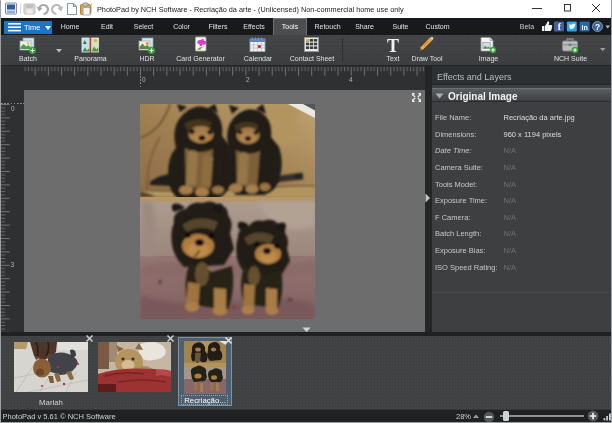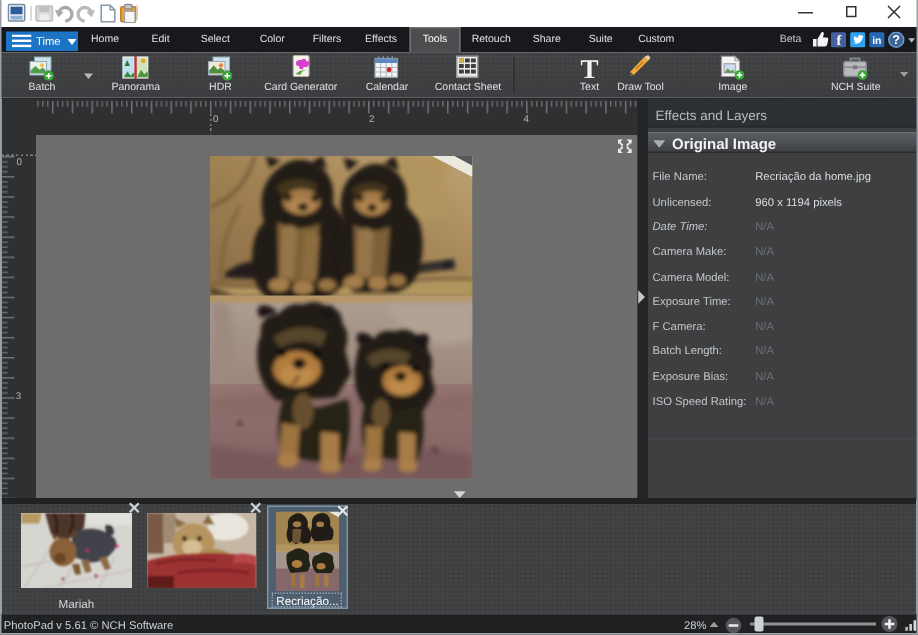--- a/index.html
+++ b/index.html
@@ -6,20 +6,21 @@
   #win{position:relative;width:612px;height:423px;background:#fff;overflow:hidden;
        font-family:"Liberation Sans",sans-serif;}
   .abs{position:absolute;}
   .lbl{position:absolute;color:#dfe0e2;font-size:7px;white-space:nowrap;transform:translateX(-50%);}
 </style>
 </head>
 <body>
 <div id="win">
 
   <div class="abs" style="left:0;top:0;width:612px;height:18px;background:#ffffff;"></div>
+  <div class="abs" style="left:97px;top:5px;font-size:7.3px;color:#1a1a1a;">PhotoPad by NCH Software - Recriação da arte - (Unlicensed) Non-commercial home use only</div>
 
   <svg class="abs" style="left:5px;top:2px" width="90" height="14" viewBox="0 0 90 14">
     <rect x="0.5" y="1" width="11" height="11" rx="1" fill="#e8eef5" stroke="#7a8aa0" stroke-width="1"></rect>
     <rect x="2" y="2.5" width="8" height="5" fill="#2b5d9b"></rect>
     <rect x="2" y="8.5" width="8" height="2.5" fill="#8fb0d5"></rect>
     <rect x="15.2" y="2" width="1" height="10" fill="#d0d0d0"></rect>
 
     <rect x="19" y="2" width="11" height="10" rx="1" fill="#d9d9d9" stroke="#bfbfbf"></rect>
     <rect x="21" y="2.5" width="7" height="3.5" fill="#c0c0c0"></rect>
     <rect x="21.5" y="7.5" width="6" height="4" fill="#eee"></rect>
@@ -386,28 +387,28 @@
   <div class="abs" style="left:431.5px;top:66.4px;width:179.5px;height:266.1px;background:#3d3f41;"></div>
   <div class="abs" style="left:431.5px;top:66.4px;width:179.5px;height:18.6px;background:#2d3033;border-bottom:1px solid #242628;box-sizing:border-box;"></div>
   <div class="abs" style="left:437px;top:72px;font-size:9px;color:#b9bcc0;">Effects and Layers</div>
   <div class="abs" style="left:431.5px;top:88px;width:179.5px;height:14px;background:linear-gradient(#5b5e61,#3e4043);border-top:1px solid #6e7073;border-bottom:1px solid #2a2c2e;box-sizing:border-box;"></div>
   <svg class="abs" style="left:435px;top:92.5px" width="9" height="6">
       <path d="M0.5 0.5 h8 L4.5 5.5 Z" fill="#a9adb1"></path>
     </svg>
   <div class="abs" style="left:448px;top:90.5px;font-size:10px;font-weight:bold;color:#f2f3f4;">Original Image</div>
   <div class="abs" style="left:431.5px;top:292.4px;width:179.5px;height:1px;background:#45474a;"></div>
   <div class="abs" style="left:435px;top:113.2px;font-size:7.5px;color:#c6c8ca;">File Name:</div>
-  <div class="abs" style="left:503.5px;top:113.2px;font-size:7.5px;color:#dcdee0;">Recriação da home.jpg</div>
-  <div class="abs" style="left:435px;top:129.8px;font-size:7.5px;color:#c6c8ca;">Unlicensed:</div>
+  <div class="abs" style="left:503.5px;top:113.2px;font-size:7.5px;color:#dcdee0;">Recriação da arte.jpg</div>
+  <div class="abs" style="left:435px;top:129.8px;font-size:7.5px;color:#c6c8ca;">Dimensions:</div>
   <div class="abs" style="left:503.5px;top:129.8px;font-size:7.5px;color:#dcdee0;">960 x 1194 pixels</div>
   <div class="abs" style="left:435px;top:146.4px;font-size:7.5px;color:#c6c8ca;font-style:italic;">Date Time:</div>
   <div class="abs" style="left:503.5px;top:146.4px;font-size:7.5px;color:#6e7073;">N/A</div>
-  <div class="abs" style="left:435px;top:163px;font-size:7.5px;color:#c6c8ca;">Camera Make:</div>
+  <div class="abs" style="left:435px;top:163px;font-size:7.5px;color:#c6c8ca;">Camera Suite:</div>
   <div class="abs" style="left:503.5px;top:163px;font-size:7.5px;color:#6e7073;">N/A</div>
-  <div class="abs" style="left:435px;top:179.6px;font-size:7.5px;color:#c6c8ca;">Camera Model:</div>
+  <div class="abs" style="left:435px;top:179.6px;font-size:7.5px;color:#c6c8ca;">Tools Model:</div>
   <div class="abs" style="left:503.5px;top:179.6px;font-size:7.5px;color:#6e7073;">N/A</div>
   <div class="abs" style="left:435px;top:196.2px;font-size:7.5px;color:#c6c8ca;text-align:right;">Exposure Time:</div>
   <div class="abs" style="left:503.5px;top:196.2px;font-size:7.5px;color:#6e7073;">N/A</div>
   <div class="abs" style="left:435px;top:212.8px;font-size:7.5px;color:#c6c8ca;">F Camera:</div>
   <div class="abs" style="left:503.5px;top:212.8px;font-size:7.5px;color:#6e7073;">N/A</div>
   <div class="abs" style="left:435px;top:229.4px;font-size:7.5px;color:#c6c8ca;">Batch Length:</div>
   <div class="abs" style="left:503.5px;top:229.4px;font-size:7.5px;color:#6e7073;">N/A</div>
   <div class="abs" style="left:435px;top:246px;font-size:7.5px;color:#c6c8ca;">Exposure Bias:</div>
   <div class="abs" style="left:503.5px;top:246px;font-size:7.5px;color:#6e7073;">N/A</div>
   <div class="abs" style="left:435px;top:262.6px;font-size:7.5px;color:#c6c8ca;">ISO Speed Rating:</div>

